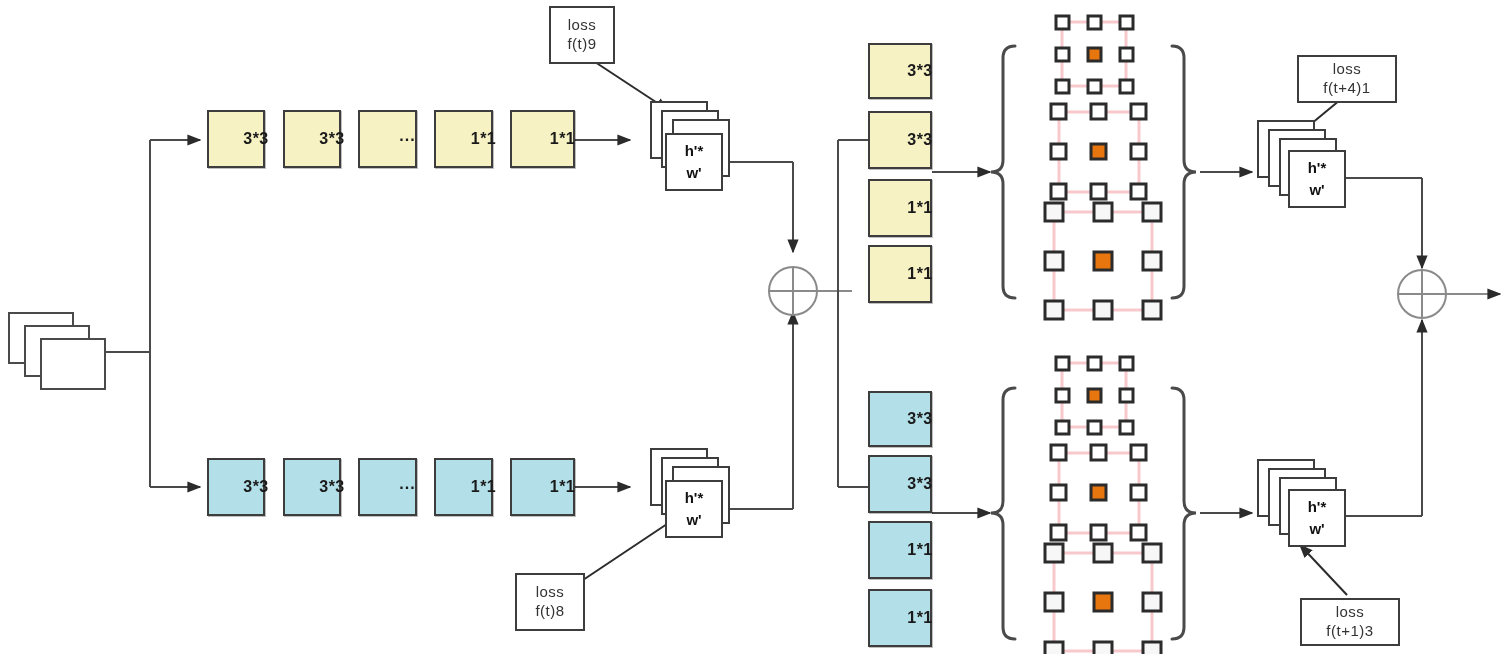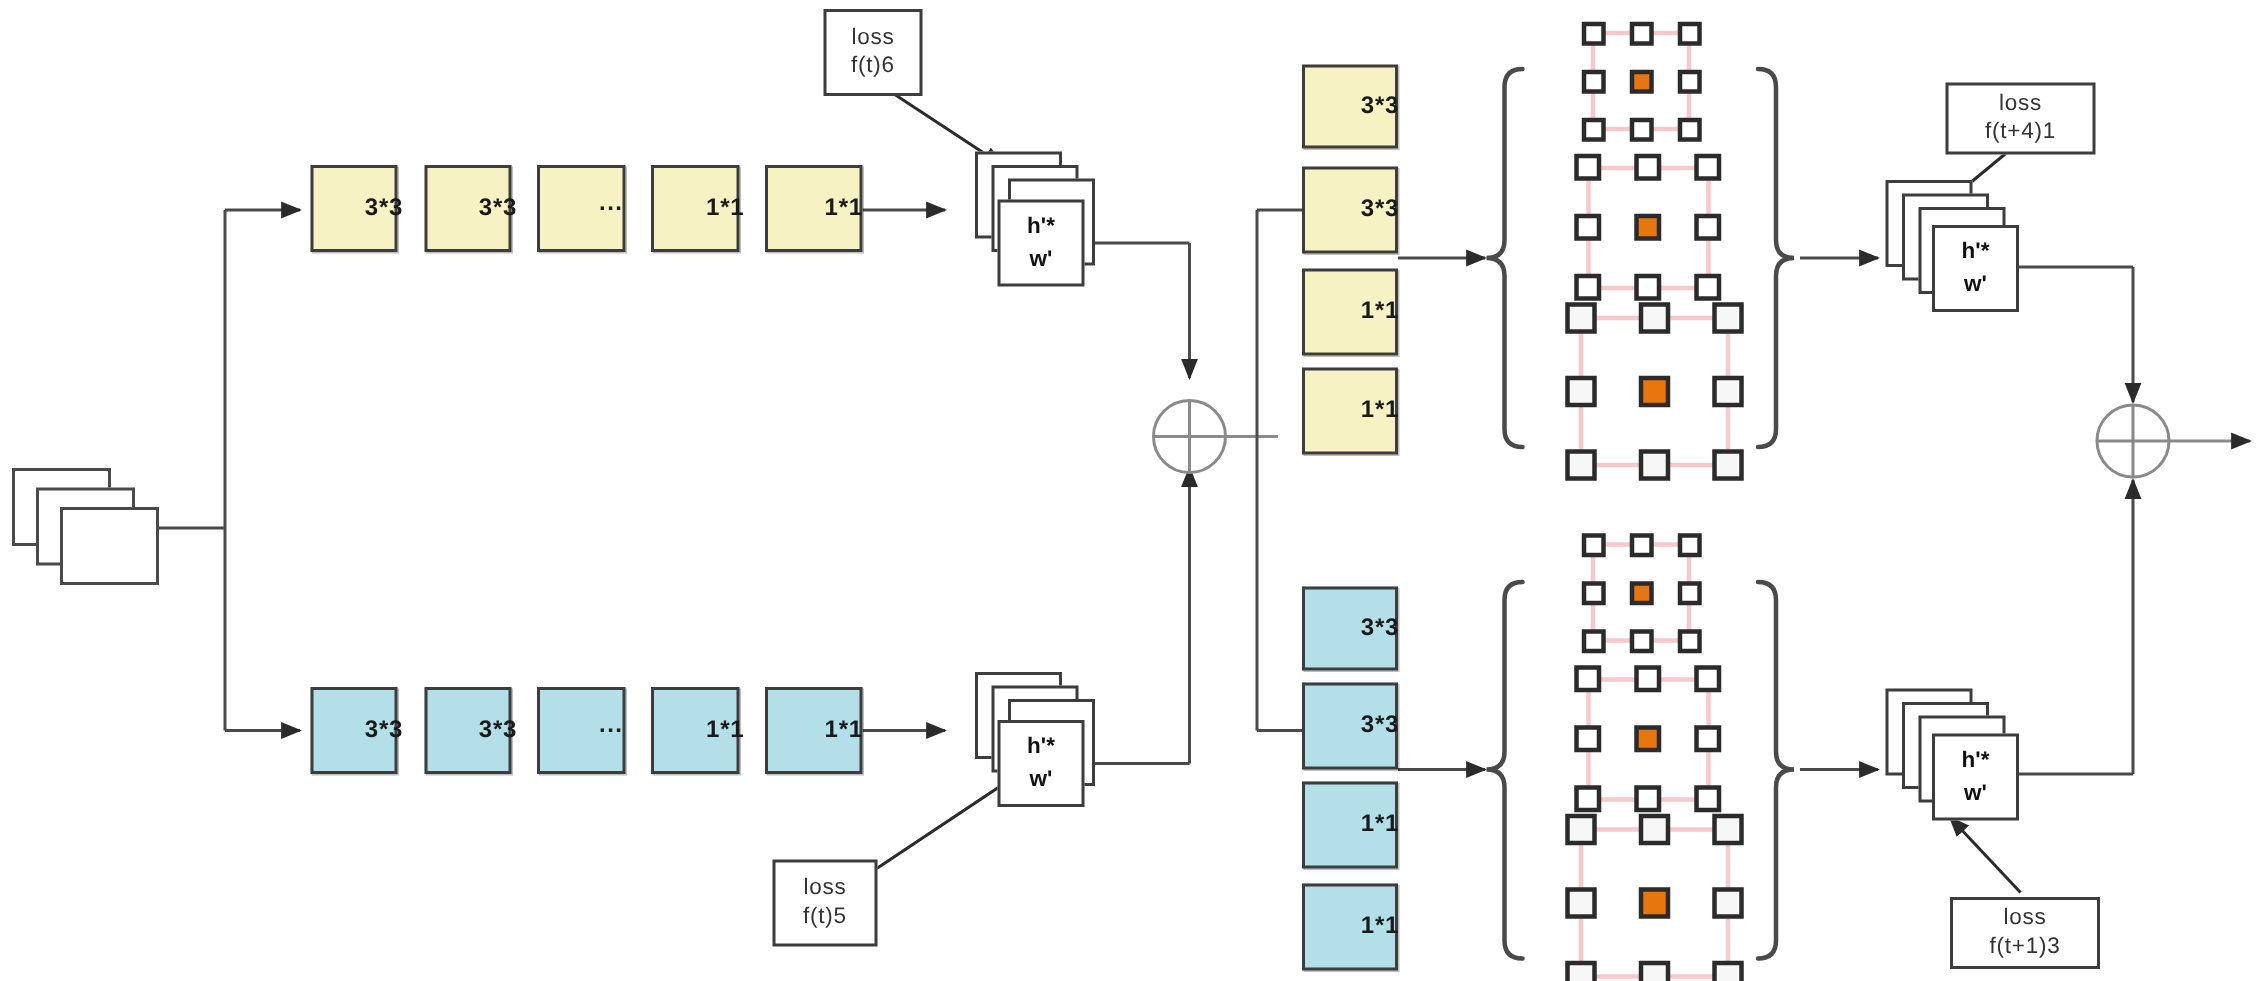--- a/index.html
+++ b/index.html
@@ -210,21 +210,21 @@
   <div class="feat" style="left:661px;top:110px;width:58px;height:58px;"></div>
   <div class="feat" style="left:672px;top:119px;width:58px;height:58px;"></div>
   <div class="feat" style="left:665px;top:133px;width:58px;height:58px;"></div>
   <div class="featlabel" style="left:665px;top:133px;width:58px;height:58px;">
     <span>h'*</span>
     <span>w'</span>
   </div>
 
   <div class="node lossbox" style="left:549px;top:6px;width:66px;height:58px;">
     <span>loss</span>
-    <span>f(t)6</span>
+    <span>f(t)9</span>
   </div>
 
   <div class="node kbox b" style="left:207px;top:458px;width:58px;height:58px;">
       <span>3*3</span>
     </div>
   <div class="node kbox b" style="left:283px;top:458px;width:58px;height:58px;">
       <span>3*3</span>
     </div>
   <div class="node kbox b dots" style="left:358px;top:458px;width:59px;height:58px;">
       <span>...</span>
@@ -240,21 +240,21 @@
   <div class="feat" style="left:661px;top:457px;width:58px;height:58px;"></div>
   <div class="feat" style="left:672px;top:466px;width:58px;height:58px;"></div>
   <div class="feat" style="left:665px;top:480px;width:58px;height:58px;"></div>
   <div class="featlabel" style="left:665px;top:480px;width:58px;height:58px;">
     <span>h'*</span>
     <span>w'</span>
   </div>
 
   <div class="node lossbox" style="left:515px;top:573px;width:70px;height:58px;">
     <span>loss</span>
-    <span>f(t)5</span>
+    <span>f(t)8</span>
   </div>
 
   <div class="node kbox y" style="left:868px;top:43px;width:64px;height:56px;">
       <span>3*3</span>
     </div>
   <div class="node kbox y" style="left:868px;top:111px;width:64px;height:58px;">
       <span>3*3</span>
     </div>
   <div class="node kbox y" style="left:868px;top:179px;width:64px;height:58px;">
       <span>1*1</span>

